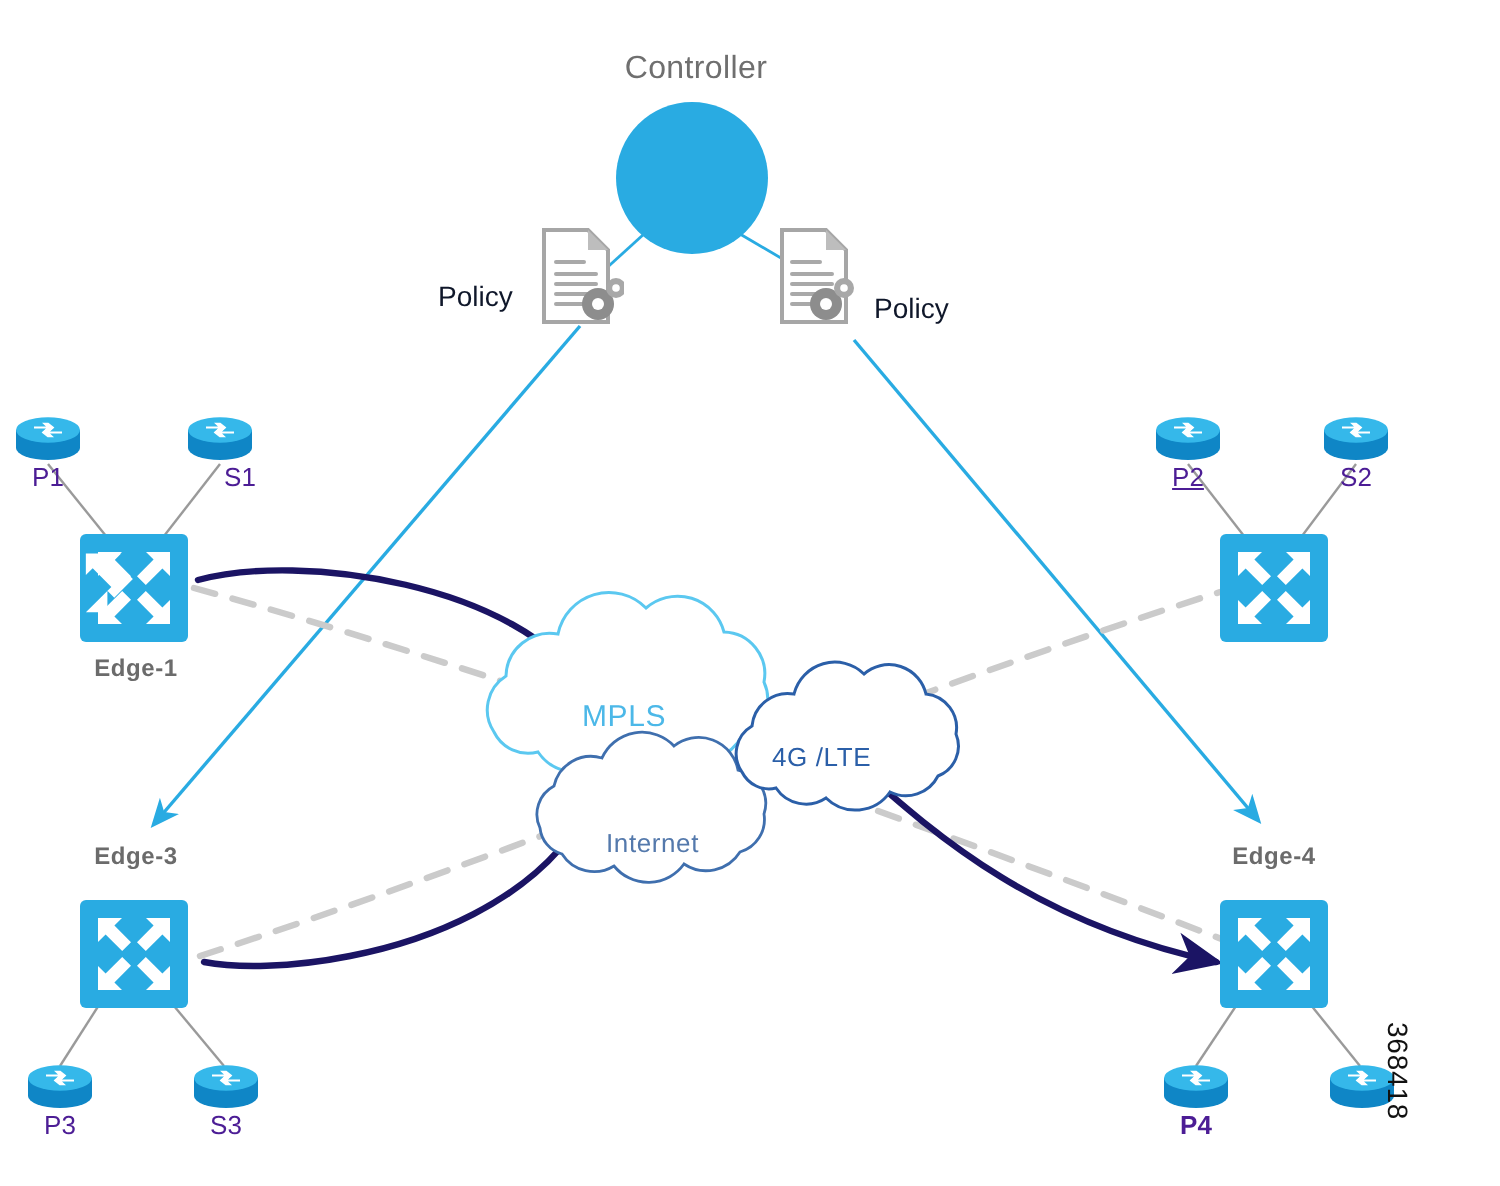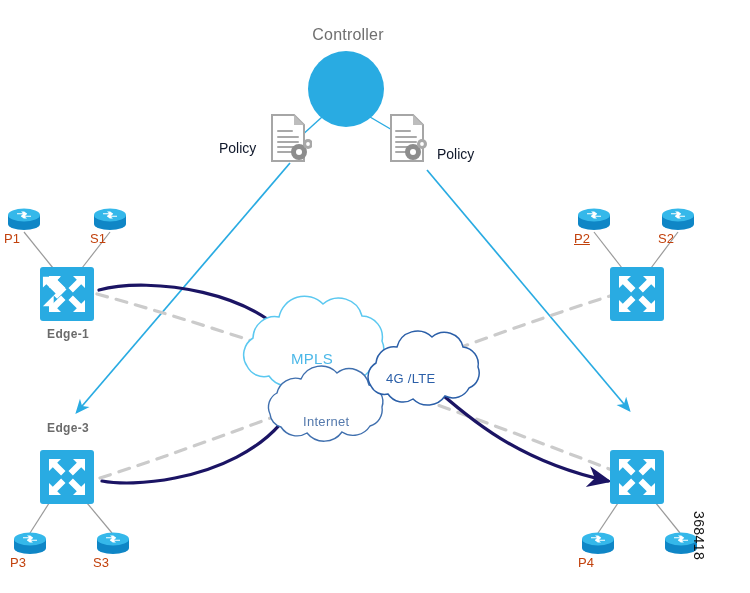--- a/index.html
+++ b/index.html
@@ -18,21 +18,21 @@
   .policy-doc{position:absolute;width:44px;height:50px;}
   .policy-txt{position:absolute;font-size:14px;color:#0f172a;}
 
   
   .edge-box{position:absolute;width:54px;height:54px;background:#29ABE2;border-radius:3px;}
   .edge-label{position:absolute;width:130px;text-align:center;font-size:12px;
       font-weight:bold;color:#6b6b6b;letter-spacing:.3px;}
 
   
   .router{position:absolute;width:34px;height:24px;}
-  .router-label{position:absolute;width:40px;text-align:left;font-size:13px;color:#c2410c;}
+  .router-label{position:absolute;width:40px;text-align:center;font-size:13px;color:#4c1d95;}
 
   
   .cloud-txt{position:absolute;font-size:15px;letter-spacing:.3px;}
 
   
   .figid{position:absolute;left:707px;top:511px;width:80px;
       font-size:14px;color:#111;letter-spacing:.4px;
       transform:rotate(90deg);transform-origin:left top;}
 </style>
 </head>
@@ -215,21 +215,21 @@
     <svg viewBox="0 0 34 24" width="34" height="24">
       <ellipse cx="17" cy="17" rx="16" ry="6" fill="#0f86c6"></ellipse>
       <rect x="1" y="8" width="32" height="9" fill="#0f86c6"></rect>
       <ellipse cx="17" cy="8" rx="16" ry="6.4" fill="#35b8ea"></ellipse>
       <g fill="#ffffff">
         <path d="M10 6.3 h6 l-2 -1.9 h3.2 l3 2.4 -3 2.4 H14 l2 -1.9 h-6 Z"></path>
         <path d="M24 9.7 h-6 l2 1.9 h-3.2 l-3 -2.4 3 -2.4 H20 l-2 1.9 h6 Z"></path>
       </g>
     </svg>
   </div>
-  <div class="router-label" style="left:90px;top:231px;">S1</div>
+  <div class="router-label" style="left:100px;top:231px;">S1</div>
 
   <div class="edge-box" style="left:610px;top:267px;">
     <svg viewBox="0 0 54 54" width="54" height="54">
       <g fill="#ffffff" stroke="none">
         <path d="M9 9 L21 9 L17.2 12.8 L25.5 21.1 L21.1 25.5 L12.8 17.2 L9 21 Z"></path>
         <path d="M45 9 L45 21 L41.2 17.2 L32.9 25.5 L28.5 21.1 L36.8 12.8 L33 9 Z"></path>
         <path d="M9 45 L9 33 L12.8 36.8 L21.1 28.5 L25.5 32.9 L17.2 41.2 L21 45 Z"></path>
         <path d="M45 45 L33 45 L36.8 41.2 L28.5 32.9 L32.9 28.5 L41.2 36.8 L45 33 Z"></path>
       </g>
     </svg>
@@ -292,20 +292,21 @@
       <rect x="1" y="8" width="32" height="9" fill="#0f86c6"></rect>
       <ellipse cx="17" cy="8" rx="16" ry="6.4" fill="#35b8ea"></ellipse>
       <g fill="#ffffff">
         <path d="M10 6.3 h6 l-2 -1.9 h3.2 l3 2.4 -3 2.4 H14 l2 -1.9 h-6 Z"></path>
         <path d="M24 9.7 h-6 l2 1.9 h-3.2 l-3 -2.4 3 -2.4 H20 l-2 1.9 h6 Z"></path>
       </g>
     </svg>
   </div>
   <div class="router-label" style="left:93px;top:555px;">S3</div>
 
+  <div class="edge-label" style="left:572px;top:421px;">Edge-4</div>
   <div class="edge-box" style="left:610px;top:450px;">
     <svg viewBox="0 0 54 54" width="54" height="54">
       <g fill="#ffffff" stroke="none">
         <path d="M9 9 L21 9 L17.2 12.8 L25.5 21.1 L21.1 25.5 L12.8 17.2 L9 21 Z"></path>
         <path d="M45 9 L45 21 L41.2 17.2 L32.9 25.5 L28.5 21.1 L36.8 12.8 L33 9 Z"></path>
         <path d="M9 45 L9 33 L12.8 36.8 L21.1 28.5 L25.5 32.9 L17.2 41.2 L21 45 Z"></path>
         <path d="M45 45 L33 45 L36.8 41.2 L28.5 32.9 L32.9 28.5 L41.2 36.8 L45 33 Z"></path>
       </g>
     </svg>
   </div>
@@ -314,21 +315,21 @@
     <svg viewBox="0 0 34 24" width="34" height="24">
       <ellipse cx="17" cy="17" rx="16" ry="6" fill="#0f86c6"></ellipse>
       <rect x="1" y="8" width="32" height="9" fill="#0f86c6"></rect>
       <ellipse cx="17" cy="8" rx="16" ry="6.4" fill="#35b8ea"></ellipse>
       <g fill="#ffffff">
         <path d="M10 6.3 h6 l-2 -1.9 h3.2 l3 2.4 -3 2.4 H14 l2 -1.9 h-6 Z"></path>
         <path d="M24 9.7 h-6 l2 1.9 h-3.2 l-3 -2.4 3 -2.4 H20 l-2 1.9 h6 Z"></path>
       </g>
     </svg>
   </div>
-  <div class="router-label" style="left:578px;top:555px;">P4</div>
+  <div class="router-label" style="left:578px;top:555px;font-weight:bold;">P4</div>
 
   <div class="router" style="left:664px;top:531px;">
     <svg viewBox="0 0 34 24" width="34" height="24">
       <ellipse cx="17" cy="17" rx="16" ry="6" fill="#0f86c6"></ellipse>
       <rect x="1" y="8" width="32" height="9" fill="#0f86c6"></rect>
       <ellipse cx="17" cy="8" rx="16" ry="6.4" fill="#35b8ea"></ellipse>
       <g fill="#ffffff">
         <path d="M10 6.3 h6 l-2 -1.9 h3.2 l3 2.4 -3 2.4 H14 l2 -1.9 h-6 Z"></path>
         <path d="M24 9.7 h-6 l2 1.9 h-3.2 l-3 -2.4 3 -2.4 H20 l-2 1.9 h6 Z"></path>
       </g>

